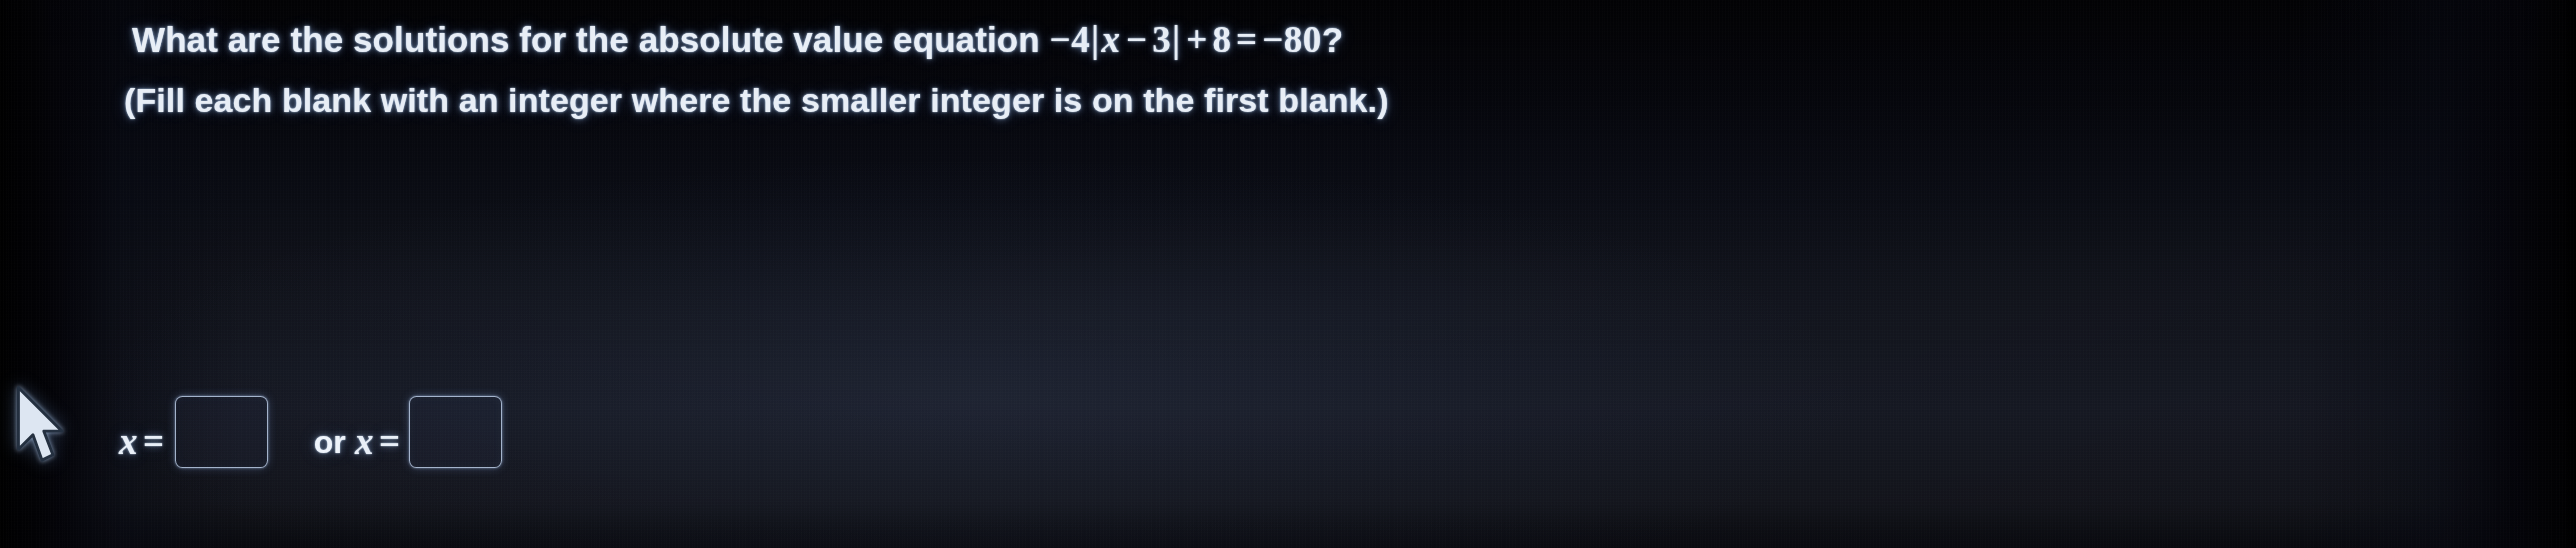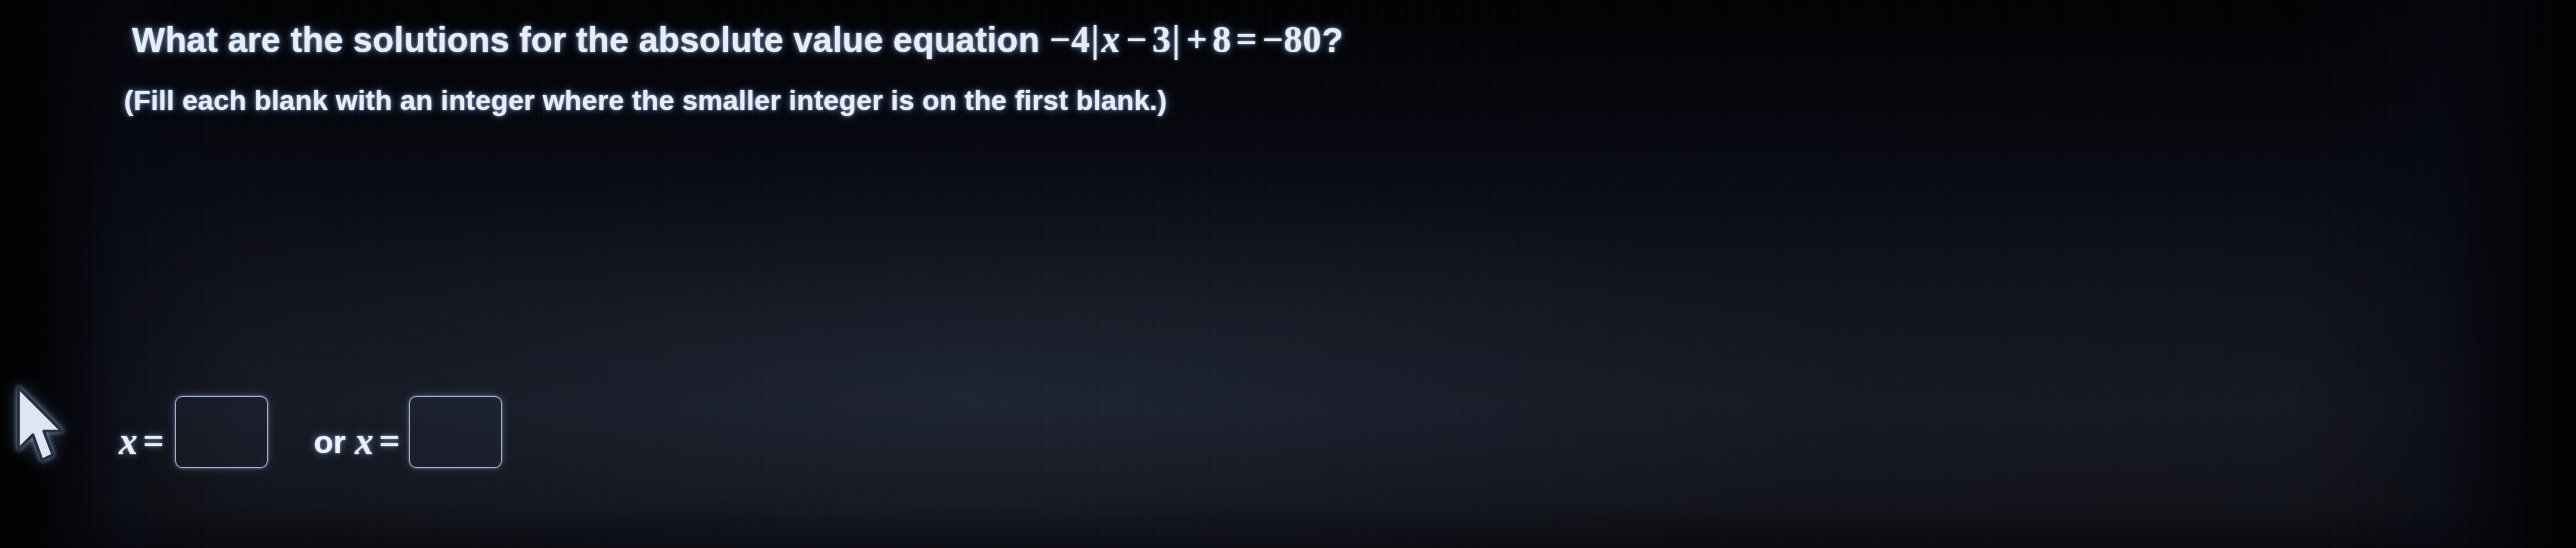--- a/index.html
+++ b/index.html
@@ -109,21 +109,21 @@
   }
   #question-line-1 {
     left: 132px;
     top: 16.7px;
     font-size: 35px;
     line-height: 45px;
   }
   #question-line-2 {
     left: 124px;
     top: 78px;
-    font-size: 28px;
+    font-size: 34px;
     line-height: 45px;
   }
 
   
   .math {
     font-family: "Liberation Serif", "DejaVu Serif", serif;
     font-weight: 700;
     font-style: normal;
     font-size: 37px;
     letter-spacing: 0.5px;

